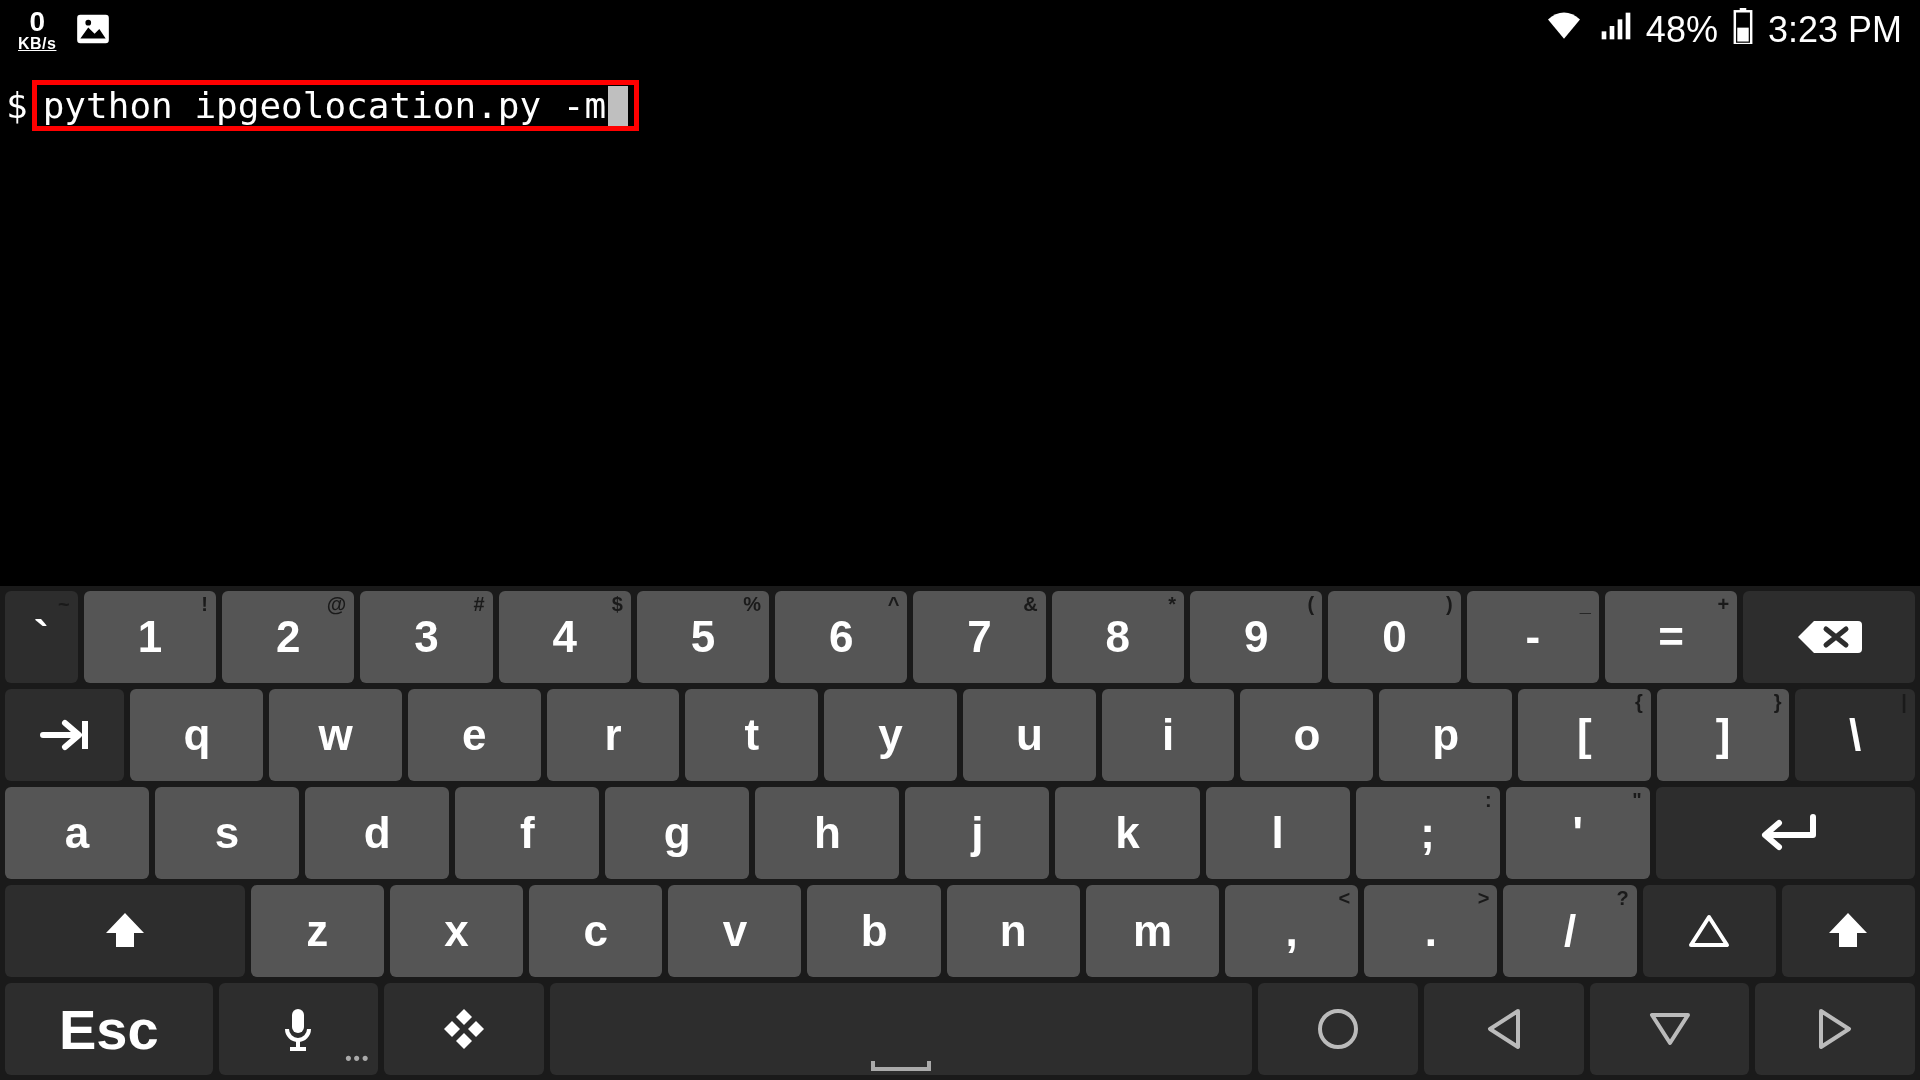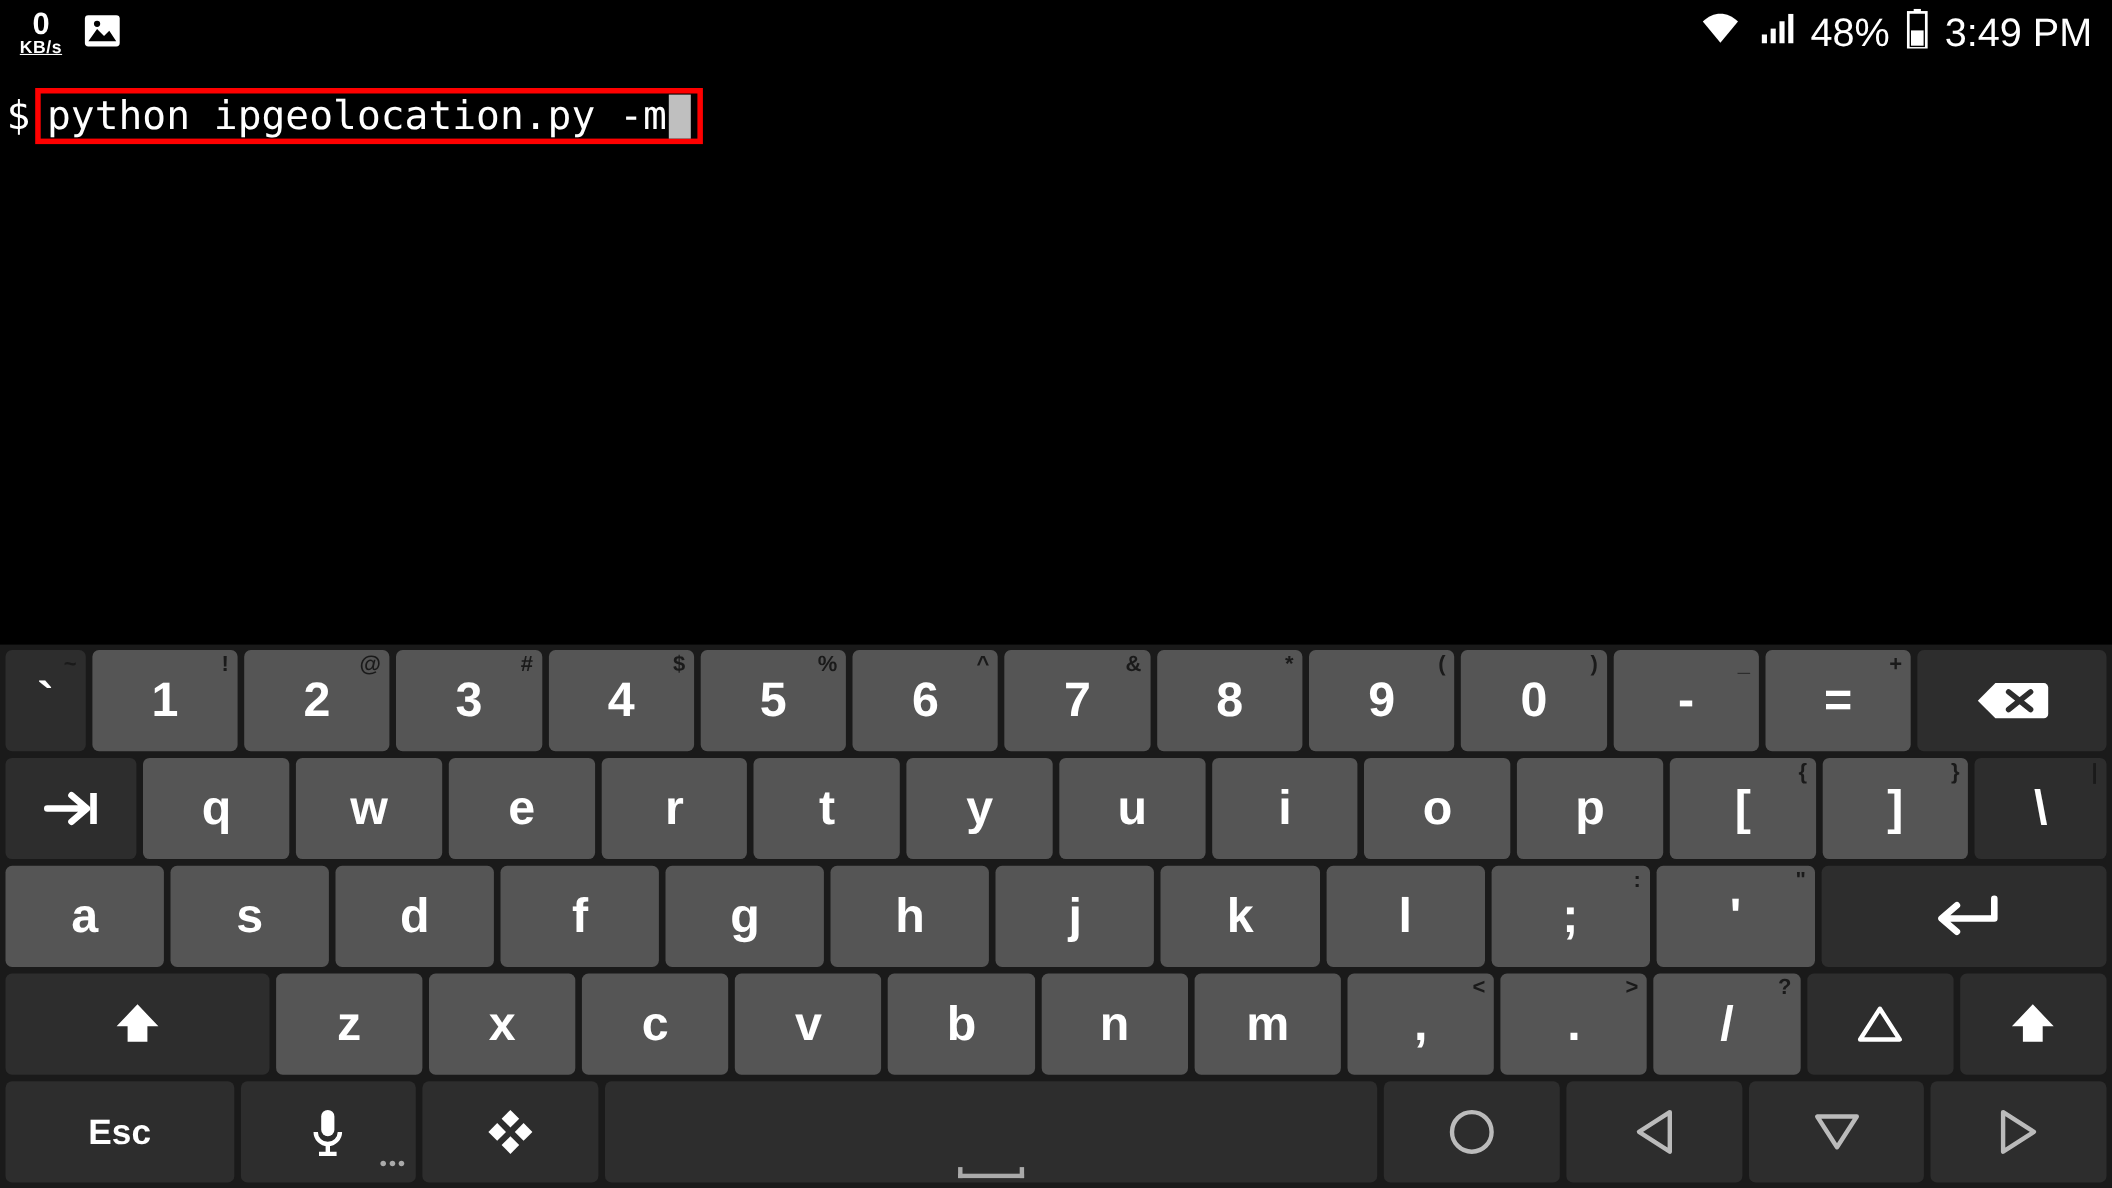--- a/index.html
+++ b/index.html
@@ -141,21 +141,21 @@
         </svg>
     </span>
     <span>48%</span>
     <span>
       <svg width="22" height="36" viewBox="0 0 12 22">
           <rect x="4" y="0" width="4" height="2" fill="#fff"></rect>
           <rect x="1" y="2" width="10" height="20" fill="none" stroke="#fff" stroke-width="1.5"></rect>
           <rect x="2.5" y="12" width="7" height="8.5" fill="#fff"></rect>
         </svg>
     </span>
-    <span>3:49 PM</span>
+    <span>3:23 PM</span>
   </div>
 </div>
 
 <div class="terminal">
   <span class="prompt">$</span>
   <span class="command-box">
     <span>python ipgeolocation.py -m</span>
     <span class="cursor-block"></span>
   </span>
 </div>
@@ -374,21 +374,21 @@
     <div class="key dark">
       <span>
         <svg width="50" height="44" viewBox="0 0 50 44">
             <path d="M25 4 L44 24 H34 V38 H16 V24 H6 Z" fill="#fff"></path>
           </svg>
       </span>
     </div>
   </div>
 
   <div class="kbd-row">
-    <div class="key dark" style="flex:1.3 1 0;font-size:32px">
+    <div class="key dark" style="flex:1.3 1 0;font-size:56px">
         <span>Esc</span>
       </div>
     <div class="key dark">
       <span>
         <svg width="34" height="48" viewBox="0 0 34 48">
             <rect x="11" y="4" width="12" height="24" rx="6" fill="#fff"></rect>
             <path d="M6 24 A11 11 0 0 0 28 24" stroke="#fff" stroke-width="4" fill="none"></path>
             <line x1="17" y1="35" x2="17" y2="44" stroke="#fff" stroke-width="4"></line>
             <line x1="9" y1="44" x2="25" y2="44" stroke="#fff" stroke-width="4"></line>
           </svg>

